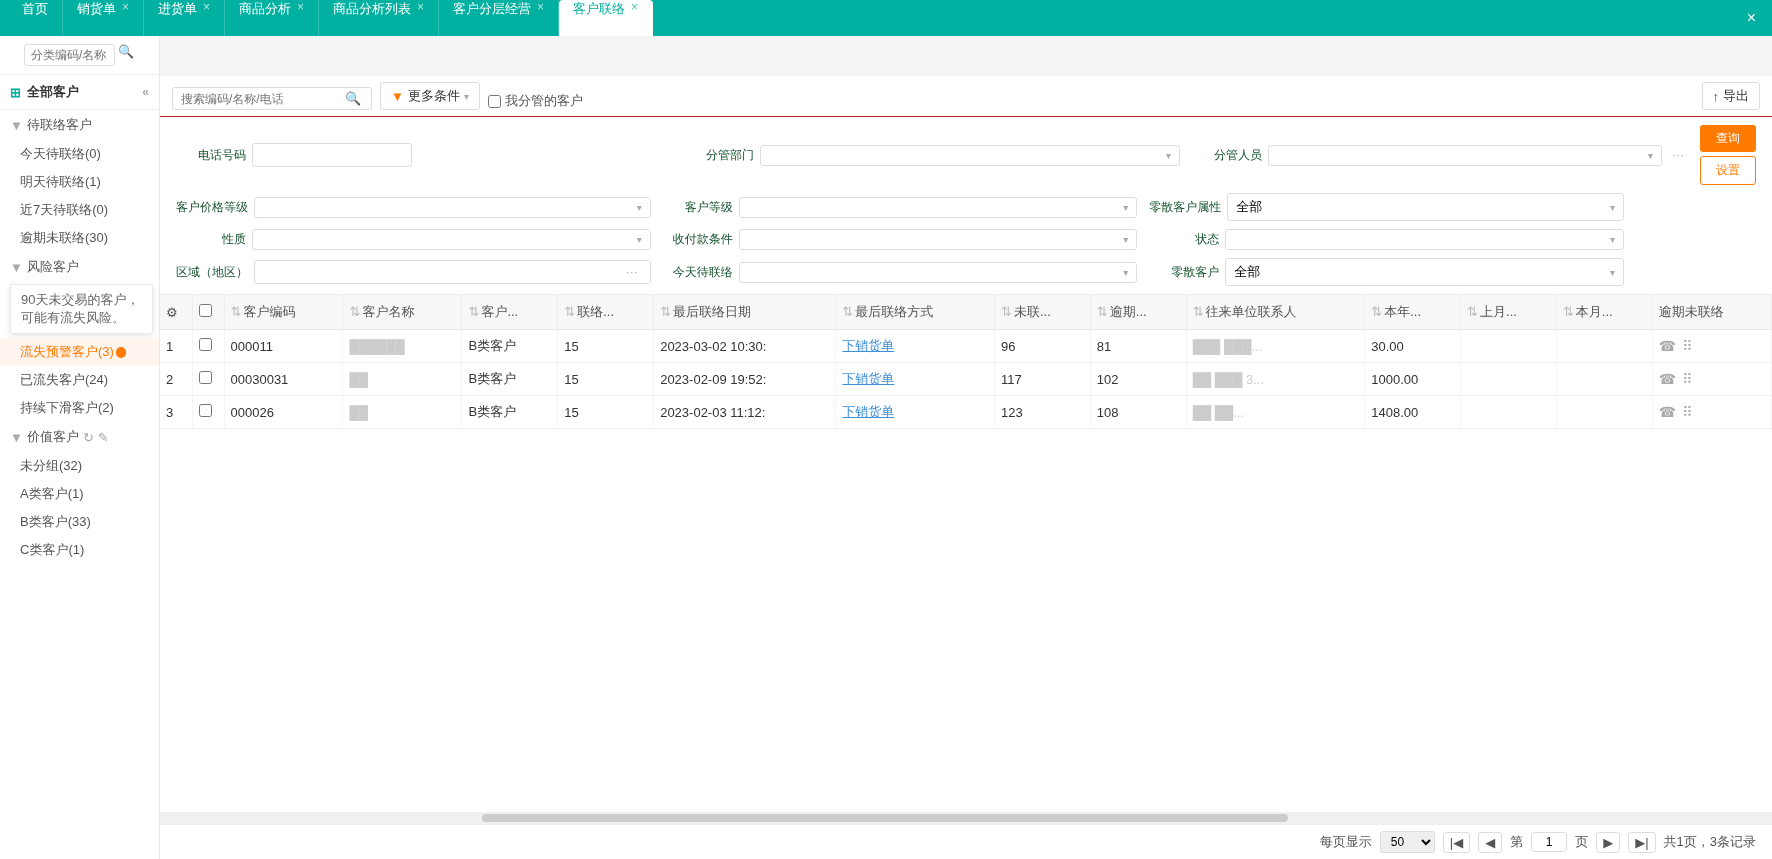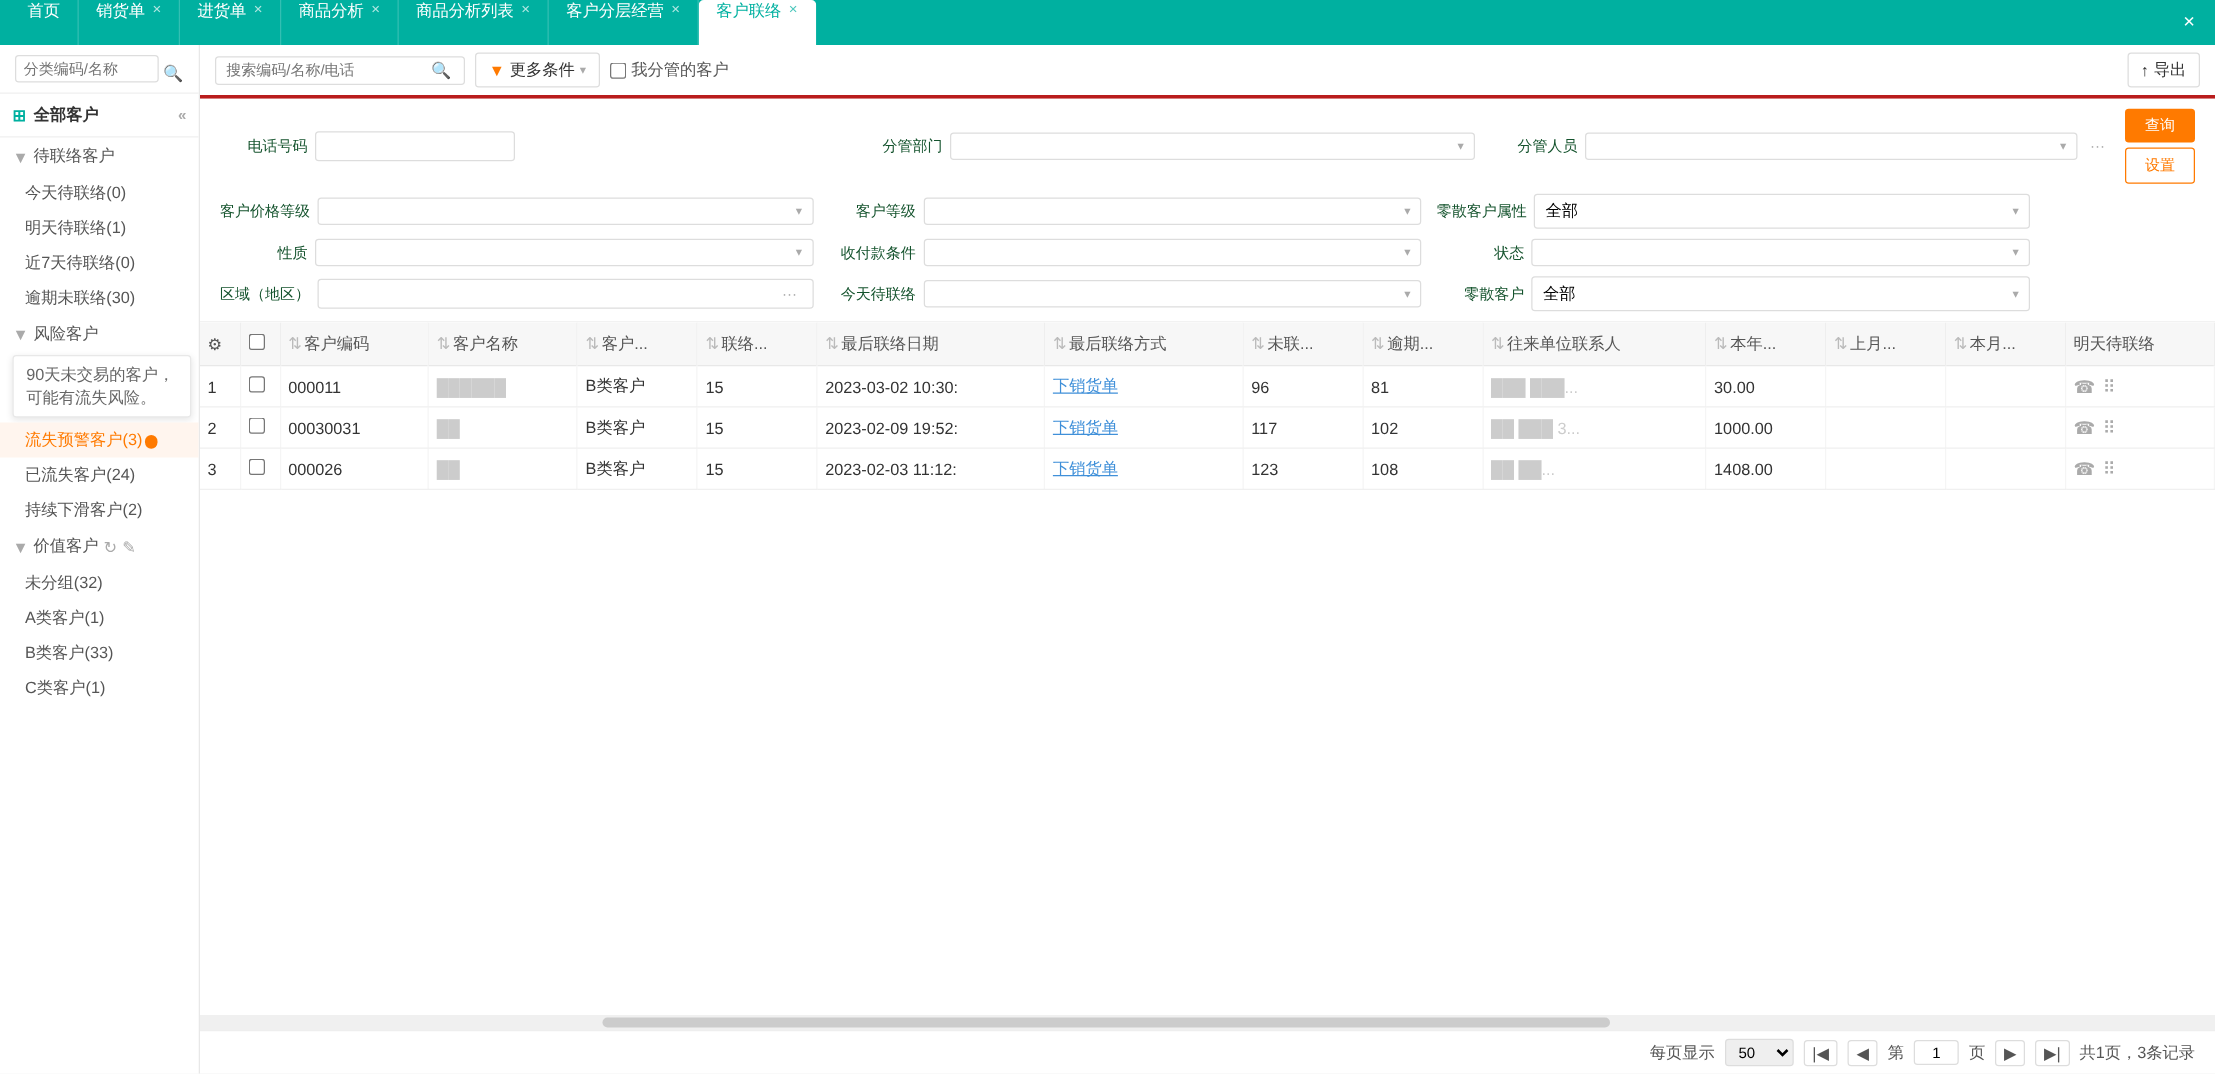--- a/index.html
+++ b/index.html
@@ -54,22 +54,22 @@
       width: 160px;
       background: #fff;
       border-right: 1px solid #e8e8e8;
       display: flex;
       flex-direction: column;
       overflow-y: auto;
       flex-shrink: 0;
     }
     .sidebar-search {
       display: flex;
-      align-items: flex-end;
-      padding: 8px 12px;
+      align-items: flex-start;
+      padding: 8px 24px;
       border-bottom: 1px solid #f0f0f0;
     }
     .sidebar-search input {
       border: 1px solid #ddd;
       border-radius: 3px;
       padding: 3px 6px;
       font-size: 12px;
       width: 100%;
       outline: none;
     }
@@ -142,25 +142,26 @@
       flex: 1;
       display: flex;
       flex-direction: column;
       overflow: hidden;
       background: #f5f5f5;
     }
 
     
     .toolbar {
       display: flex;
-      align-items: center;
+      align-items: flex-end;
       padding: 6px 12px;
       background: #fff;
-      border-bottom: 3px solid #b91c1c;
+      border-bottom: 1px solid #b91c1c;
       gap: 8px;
+      margin-top: 40px;
     }
     .toolbar-search {
       display: flex;
       align-items: center;
       border: 1px solid #ddd;
       border-radius: 3px;
       padding: 3px 8px;
       background: #fff;
       min-width: 200px;
     }
@@ -610,21 +611,21 @@
             <th><span class="th-icon">⇅</span>客户...</th>
             <th><span class="th-icon">⇅</span>联络...</th>
             <th><span class="th-icon">⇅</span>最后联络日期</th>
             <th><span class="th-icon">⇅</span>最后联络方式</th>
             <th><span class="th-icon">⇅</span>未联...</th>
             <th><span class="th-icon">⇅</span>逾期...</th>
             <th><span class="th-icon">⇅</span>往来单位联系人</th>
             <th><span class="th-icon">⇅</span>本年...</th>
             <th><span class="th-icon">⇅</span>上月...</th>
             <th><span class="th-icon">⇅</span>本月...</th>
-            <th>明天待联络</th>
+            <th>逾期未联络</th>
           </tr>
         </thead>
         <tbody>
 
           <tr>
             <td>1</td>
             <td><input type="checkbox" style=""></td>
             <td>000011</td>
             <td style="color:#ccc;">██████</td>
             <td>B类客户</td>

